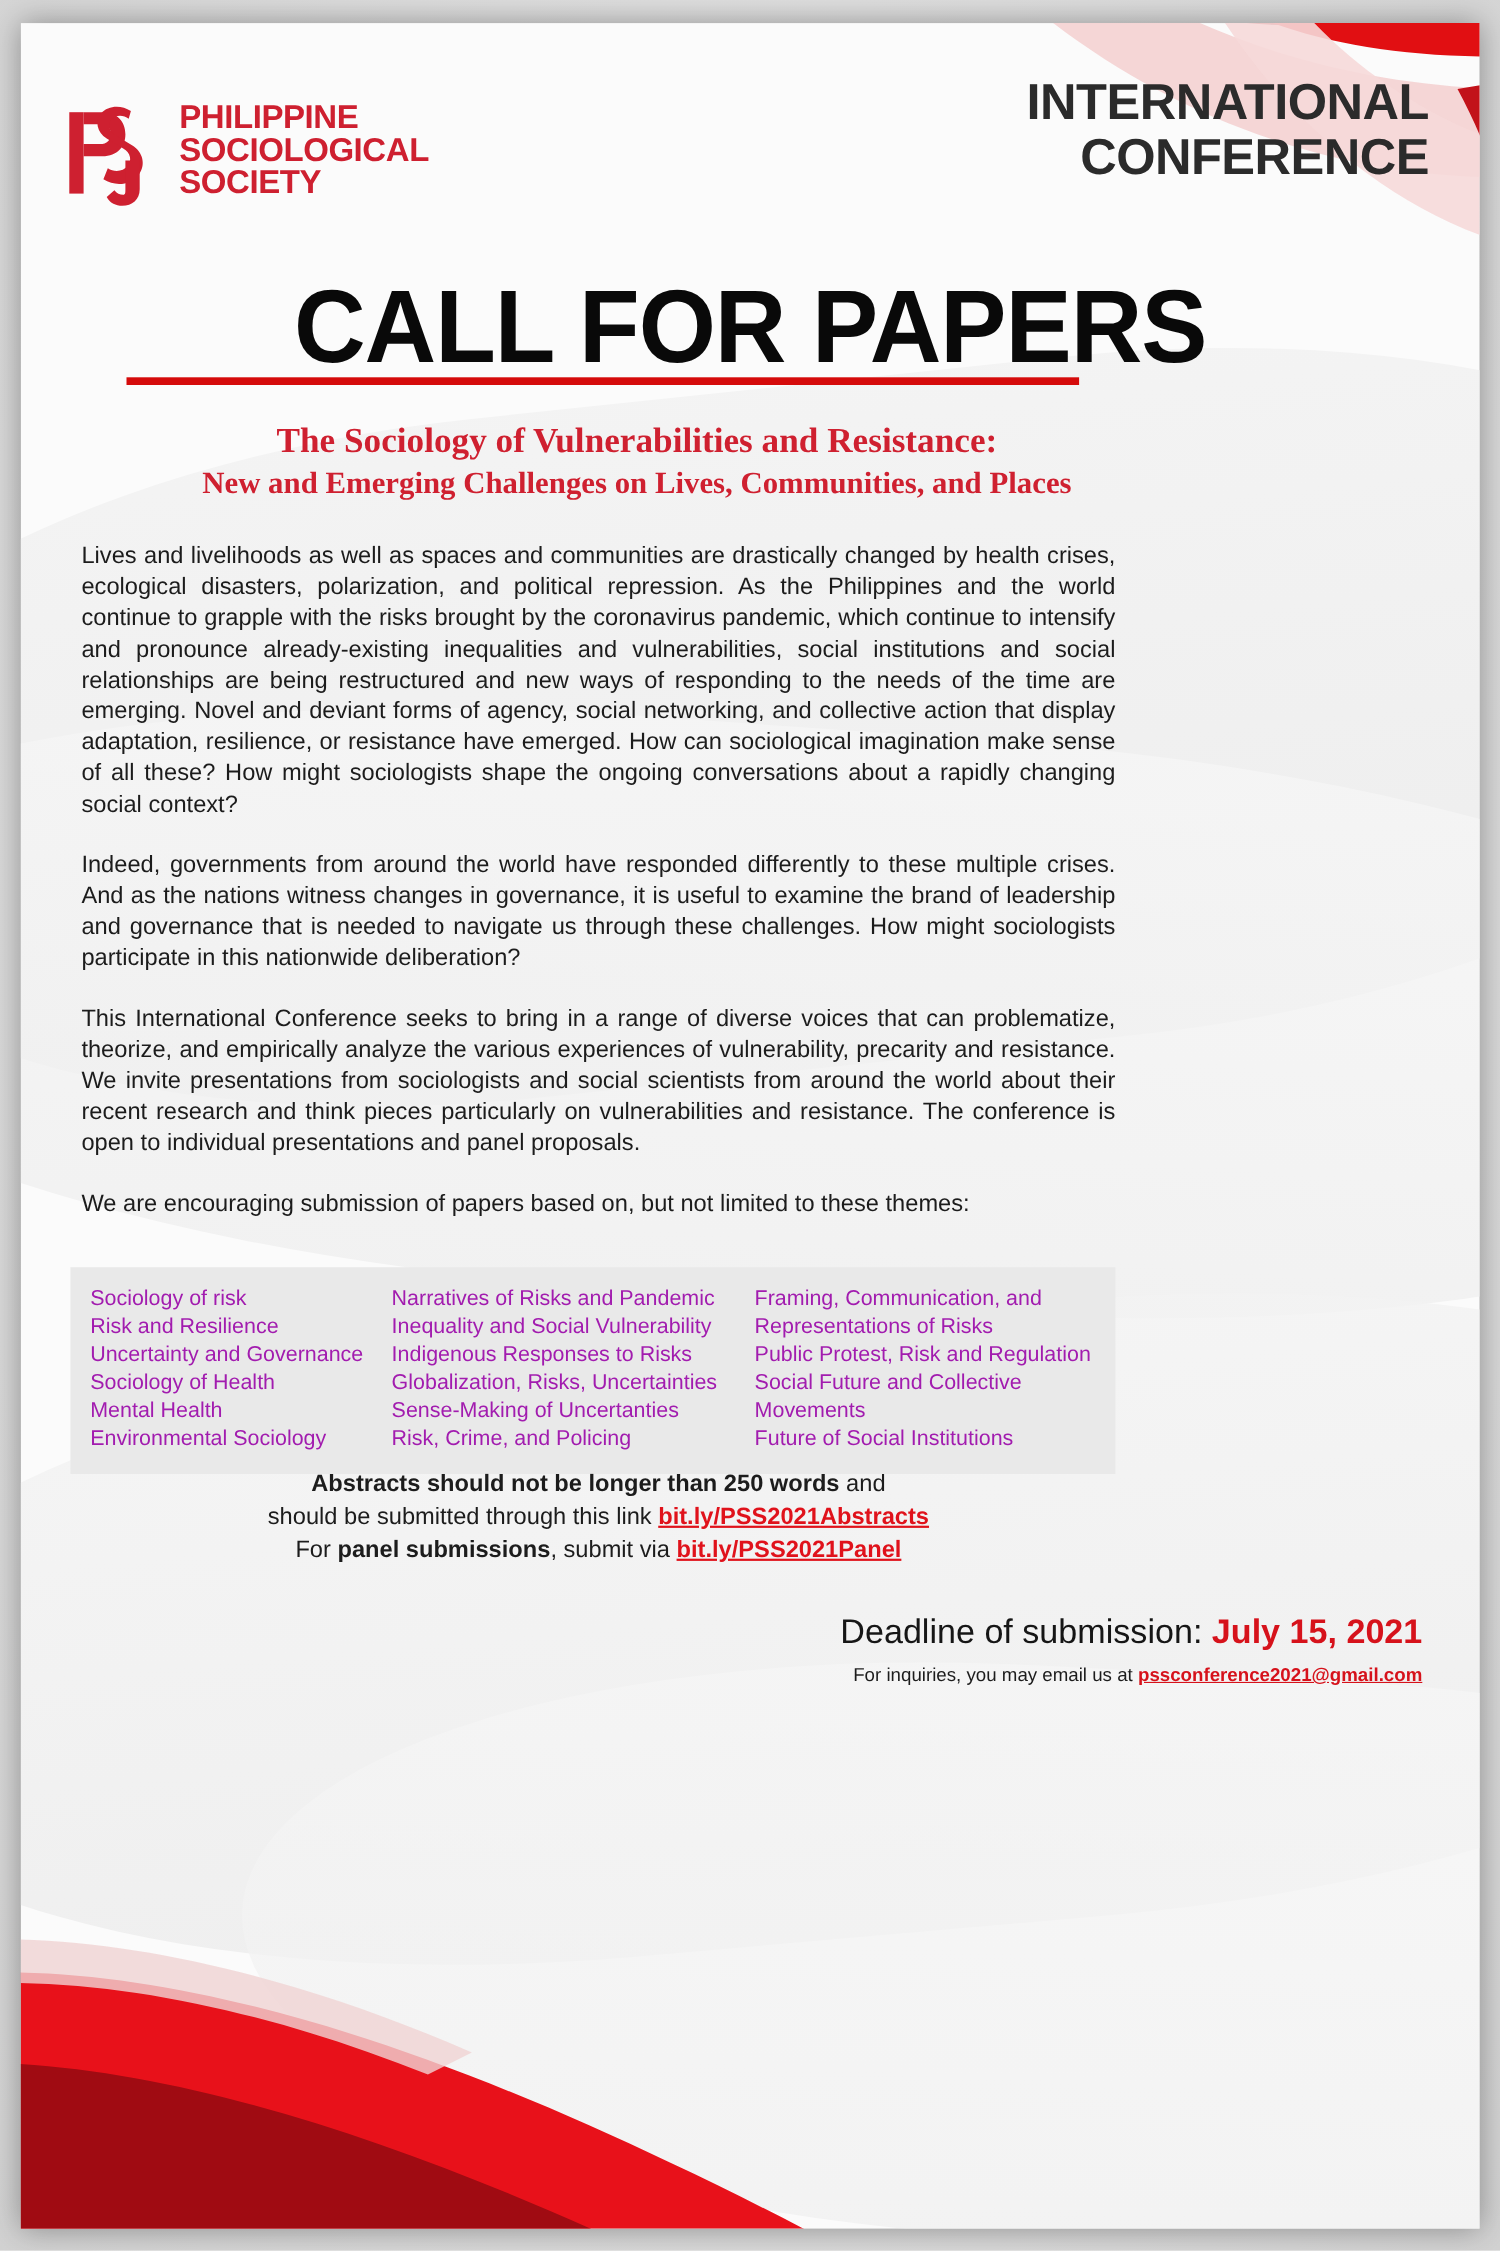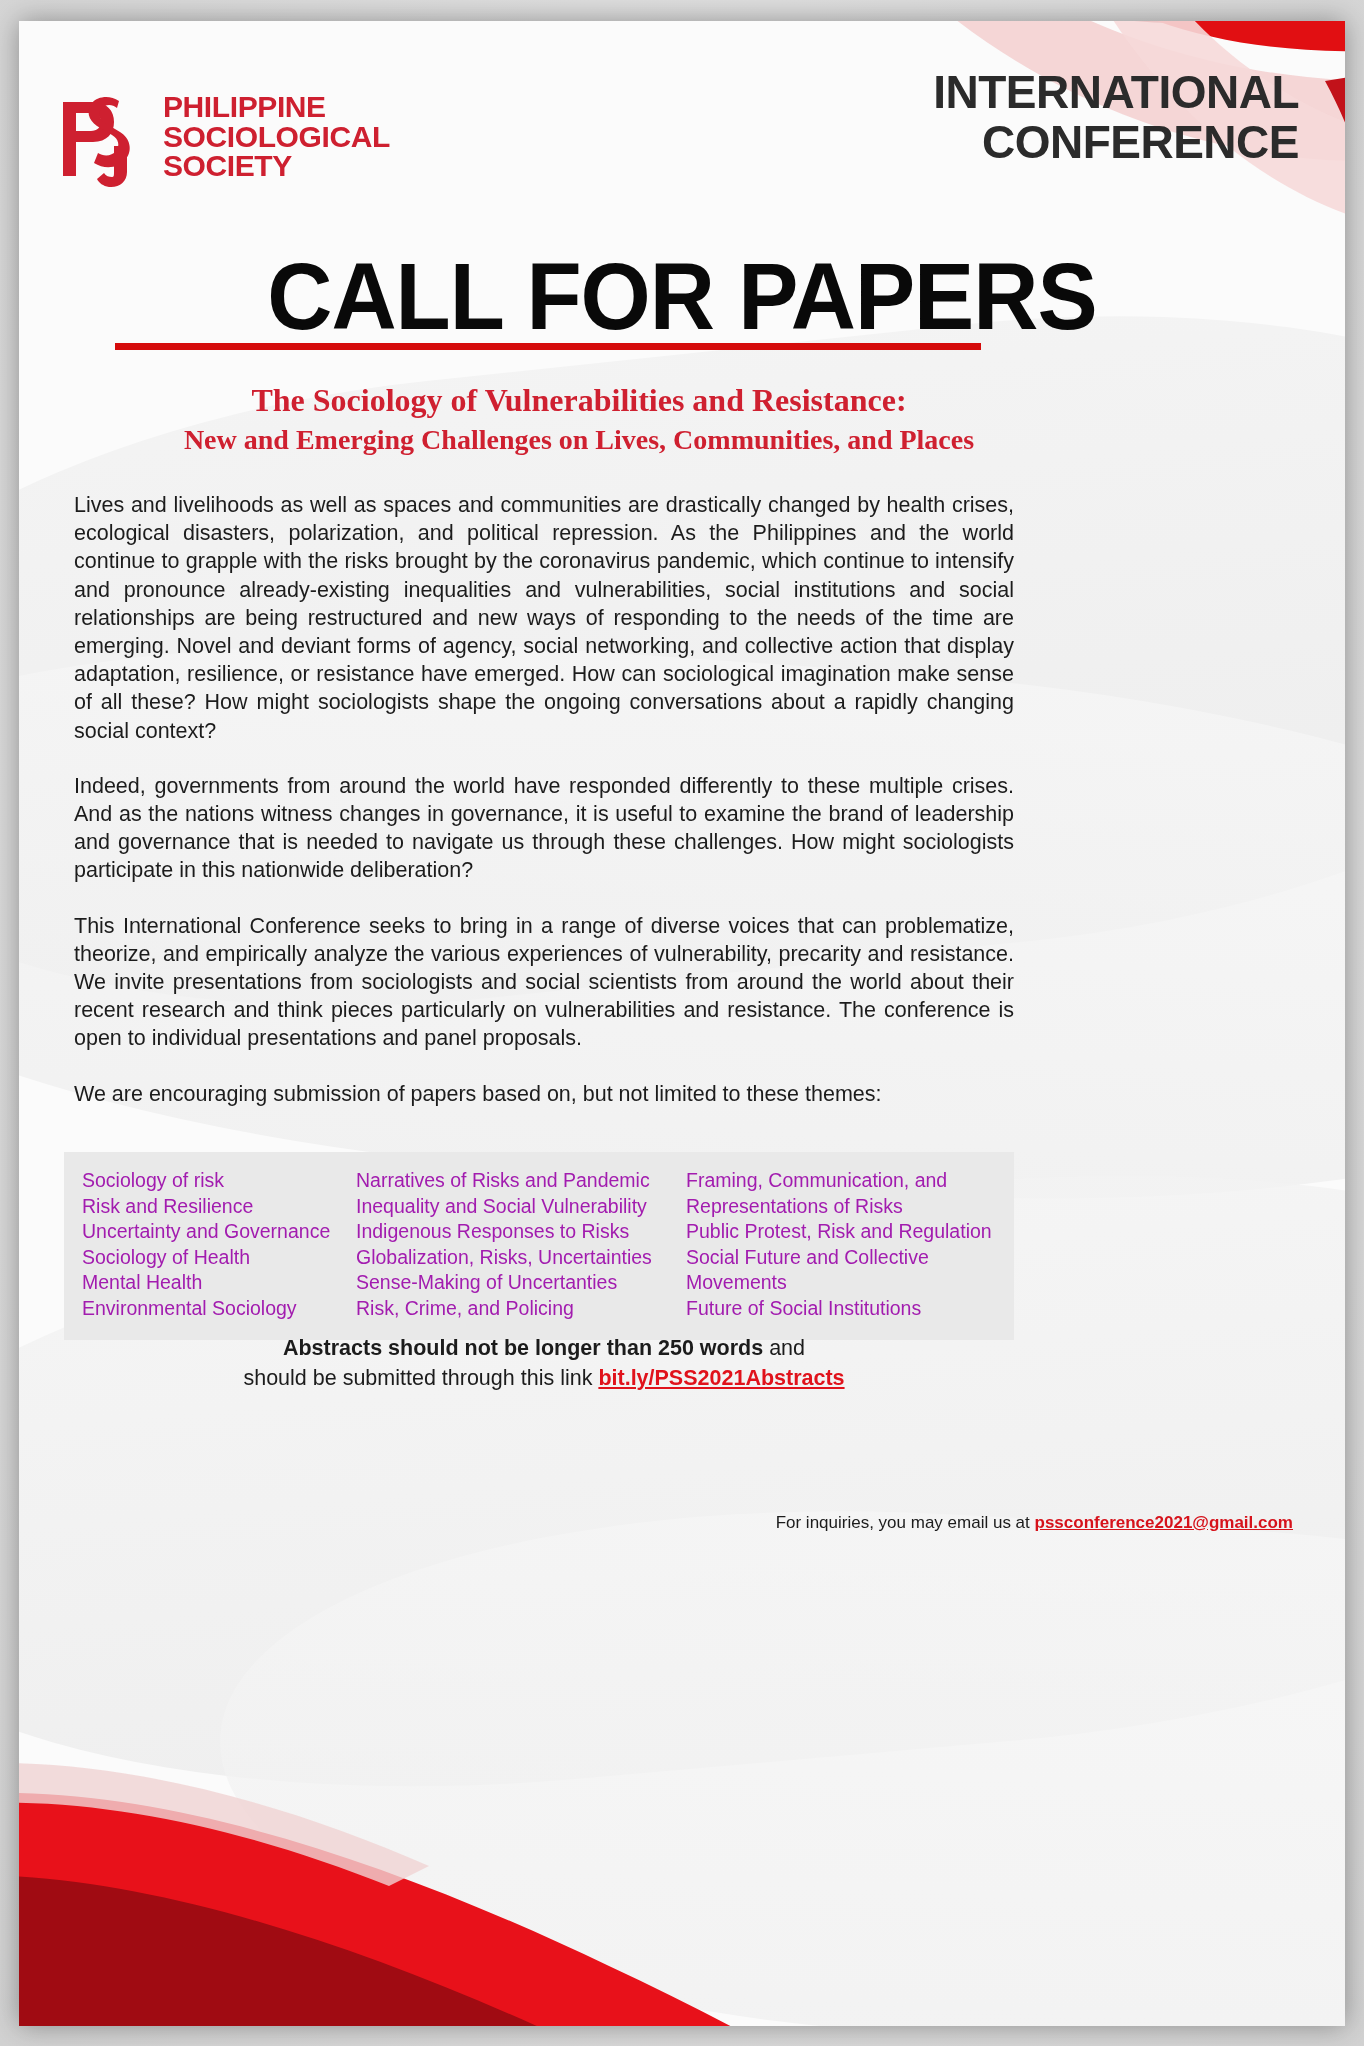--- a/index.html
+++ b/index.html
@@ -261,19 +261,25 @@
     </div>
   </div>
 
   <div id="submission">
     <div>
       <b>Abstracts should not be longer than 250 words</b><span> and</span>
     </div>
     <div>
       <span>should be submitted through this link </span><a class="lnk" href="#">bit.ly/PSS2021Abstracts</a>
     </div>
-  </div>
-
+    <div>
+      <span>For </span><b>panel submissions</b><span>, submit via </span><a class="lnk" href="#">bit.ly/PSS2021Panel</a>
+    </div>
+  </div>
+
+  <div id="deadline">
+    <span>Deadline of submission: </span><span class="date">July 15, 2021</span>
+  </div>
   <div id="inquiries">
     <span>For inquiries, you may email us at </span><a class="mail" href="#">pssconference2021@gmail.com</a>
   </div>
 
 </div>
 
 </body></html>

